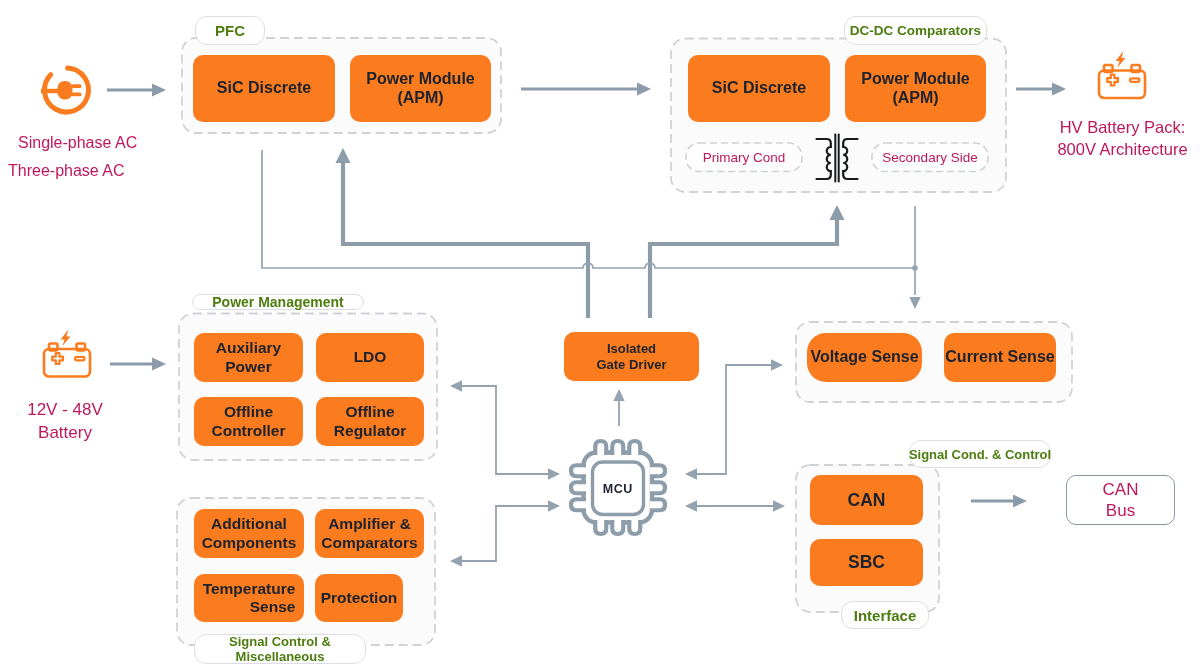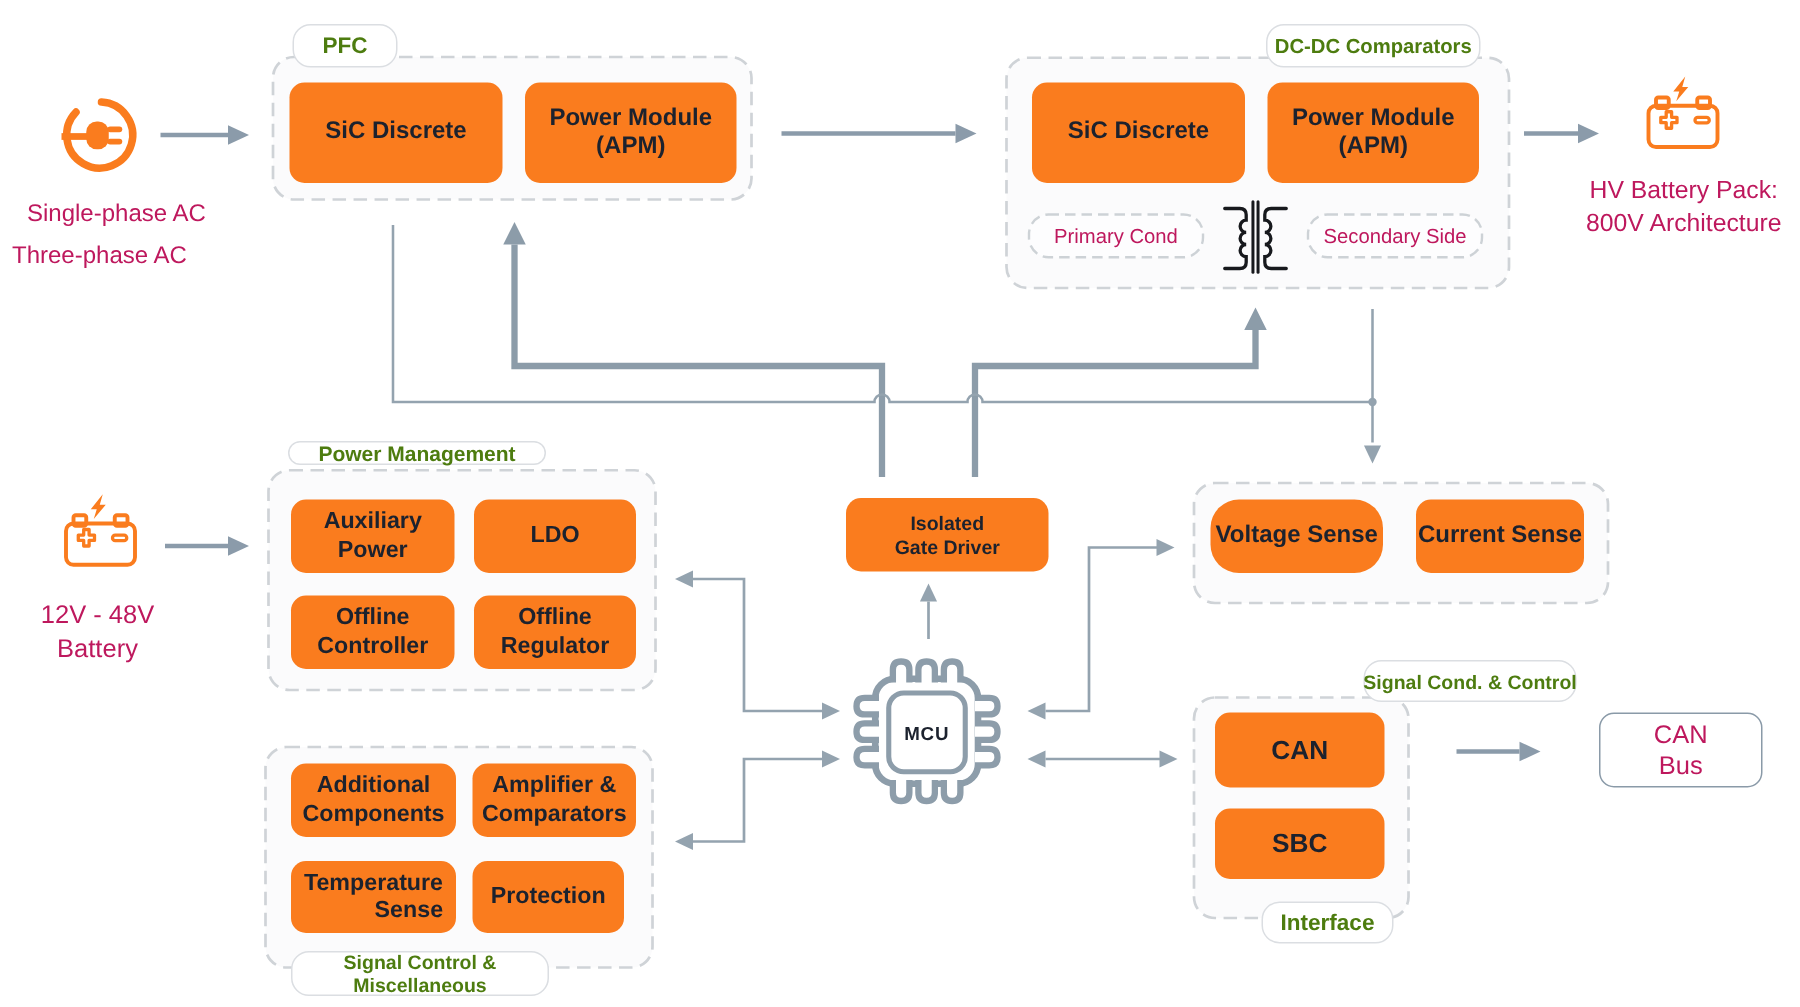--- a/index.html
+++ b/index.html
@@ -147,21 +147,21 @@
 
 <div class="abs chip" style="left:192px;top:294px;width:172px;height:16px;font-size:14px;">Power Management</div>
 <div class="abs orange" style="left:194px;top:333px;width:109px;height:49px;font-size:15.5px;">Auxiliary<br>Power</div>
 <div class="abs orange" style="left:316px;top:333px;width:108px;height:49px;font-size:15.5px;">LDO</div>
 <div class="abs orange" style="left:194px;top:397px;width:109px;height:49px;font-size:15.5px;">Offline<br>Controller</div>
 <div class="abs orange" style="left:316px;top:397px;width:108px;height:49px;font-size:15.5px;">Offline<br>Regulator</div>
 
 <div class="abs orange" style="left:194px;top:509px;width:110px;height:49px;font-size:15.5px;">Additional<br>Components</div>
 <div class="abs orange" style="left:315px;top:509px;width:109px;height:49px;font-size:15.5px;">Amplifier &amp;<br>Comparators</div>
 <div class="abs orange" style="left:194px;top:574px;width:110px;height:48px;font-size:15.5px;text-align:right;">Temperature<br>Sense</div>
-<div class="abs orange" style="left:315px;top:574px;width:101px;height:48px;font-size:15.5px;">Protection</div>
+<div class="abs orange" style="left:315px;top:574px;width:88px;height:48px;font-size:15.5px;">Protection</div>
 <div class="abs chip" style="left:194px;top:634px;width:172px;height:30px;font-size:13px;line-height:15px;">Signal Control &amp;<br>Miscellaneous</div>
 
 <div class="abs orange" style="left:564px;top:332px;width:135px;height:49px;font-size:13px;">Isolated<br>Gate Driver</div>
 
 <div class="abs orange" style="left:807px;top:333px;width:115px;height:49px;font-size:16px;white-space:nowrap;border-radius:19px;">Voltage Sense</div>
 <div class="abs orange" style="left:944px;top:333px;width:112px;height:49px;font-size:16px;white-space:nowrap;">Current Sense</div>
 <div class="abs chip" style="left:909px;top:392px;width:142px;height:28px;font-size:13px;white-space:nowrap;margin-top:48px;">Signal Cond. &amp; Control</div>
 
 <div class="abs orange" style="left:810px;top:475px;width:113px;height:50px;font-size:17.5px;">CAN</div>
 <div class="abs orange" style="left:810px;top:539px;width:113px;height:47px;font-size:17.5px;">SBC</div>

